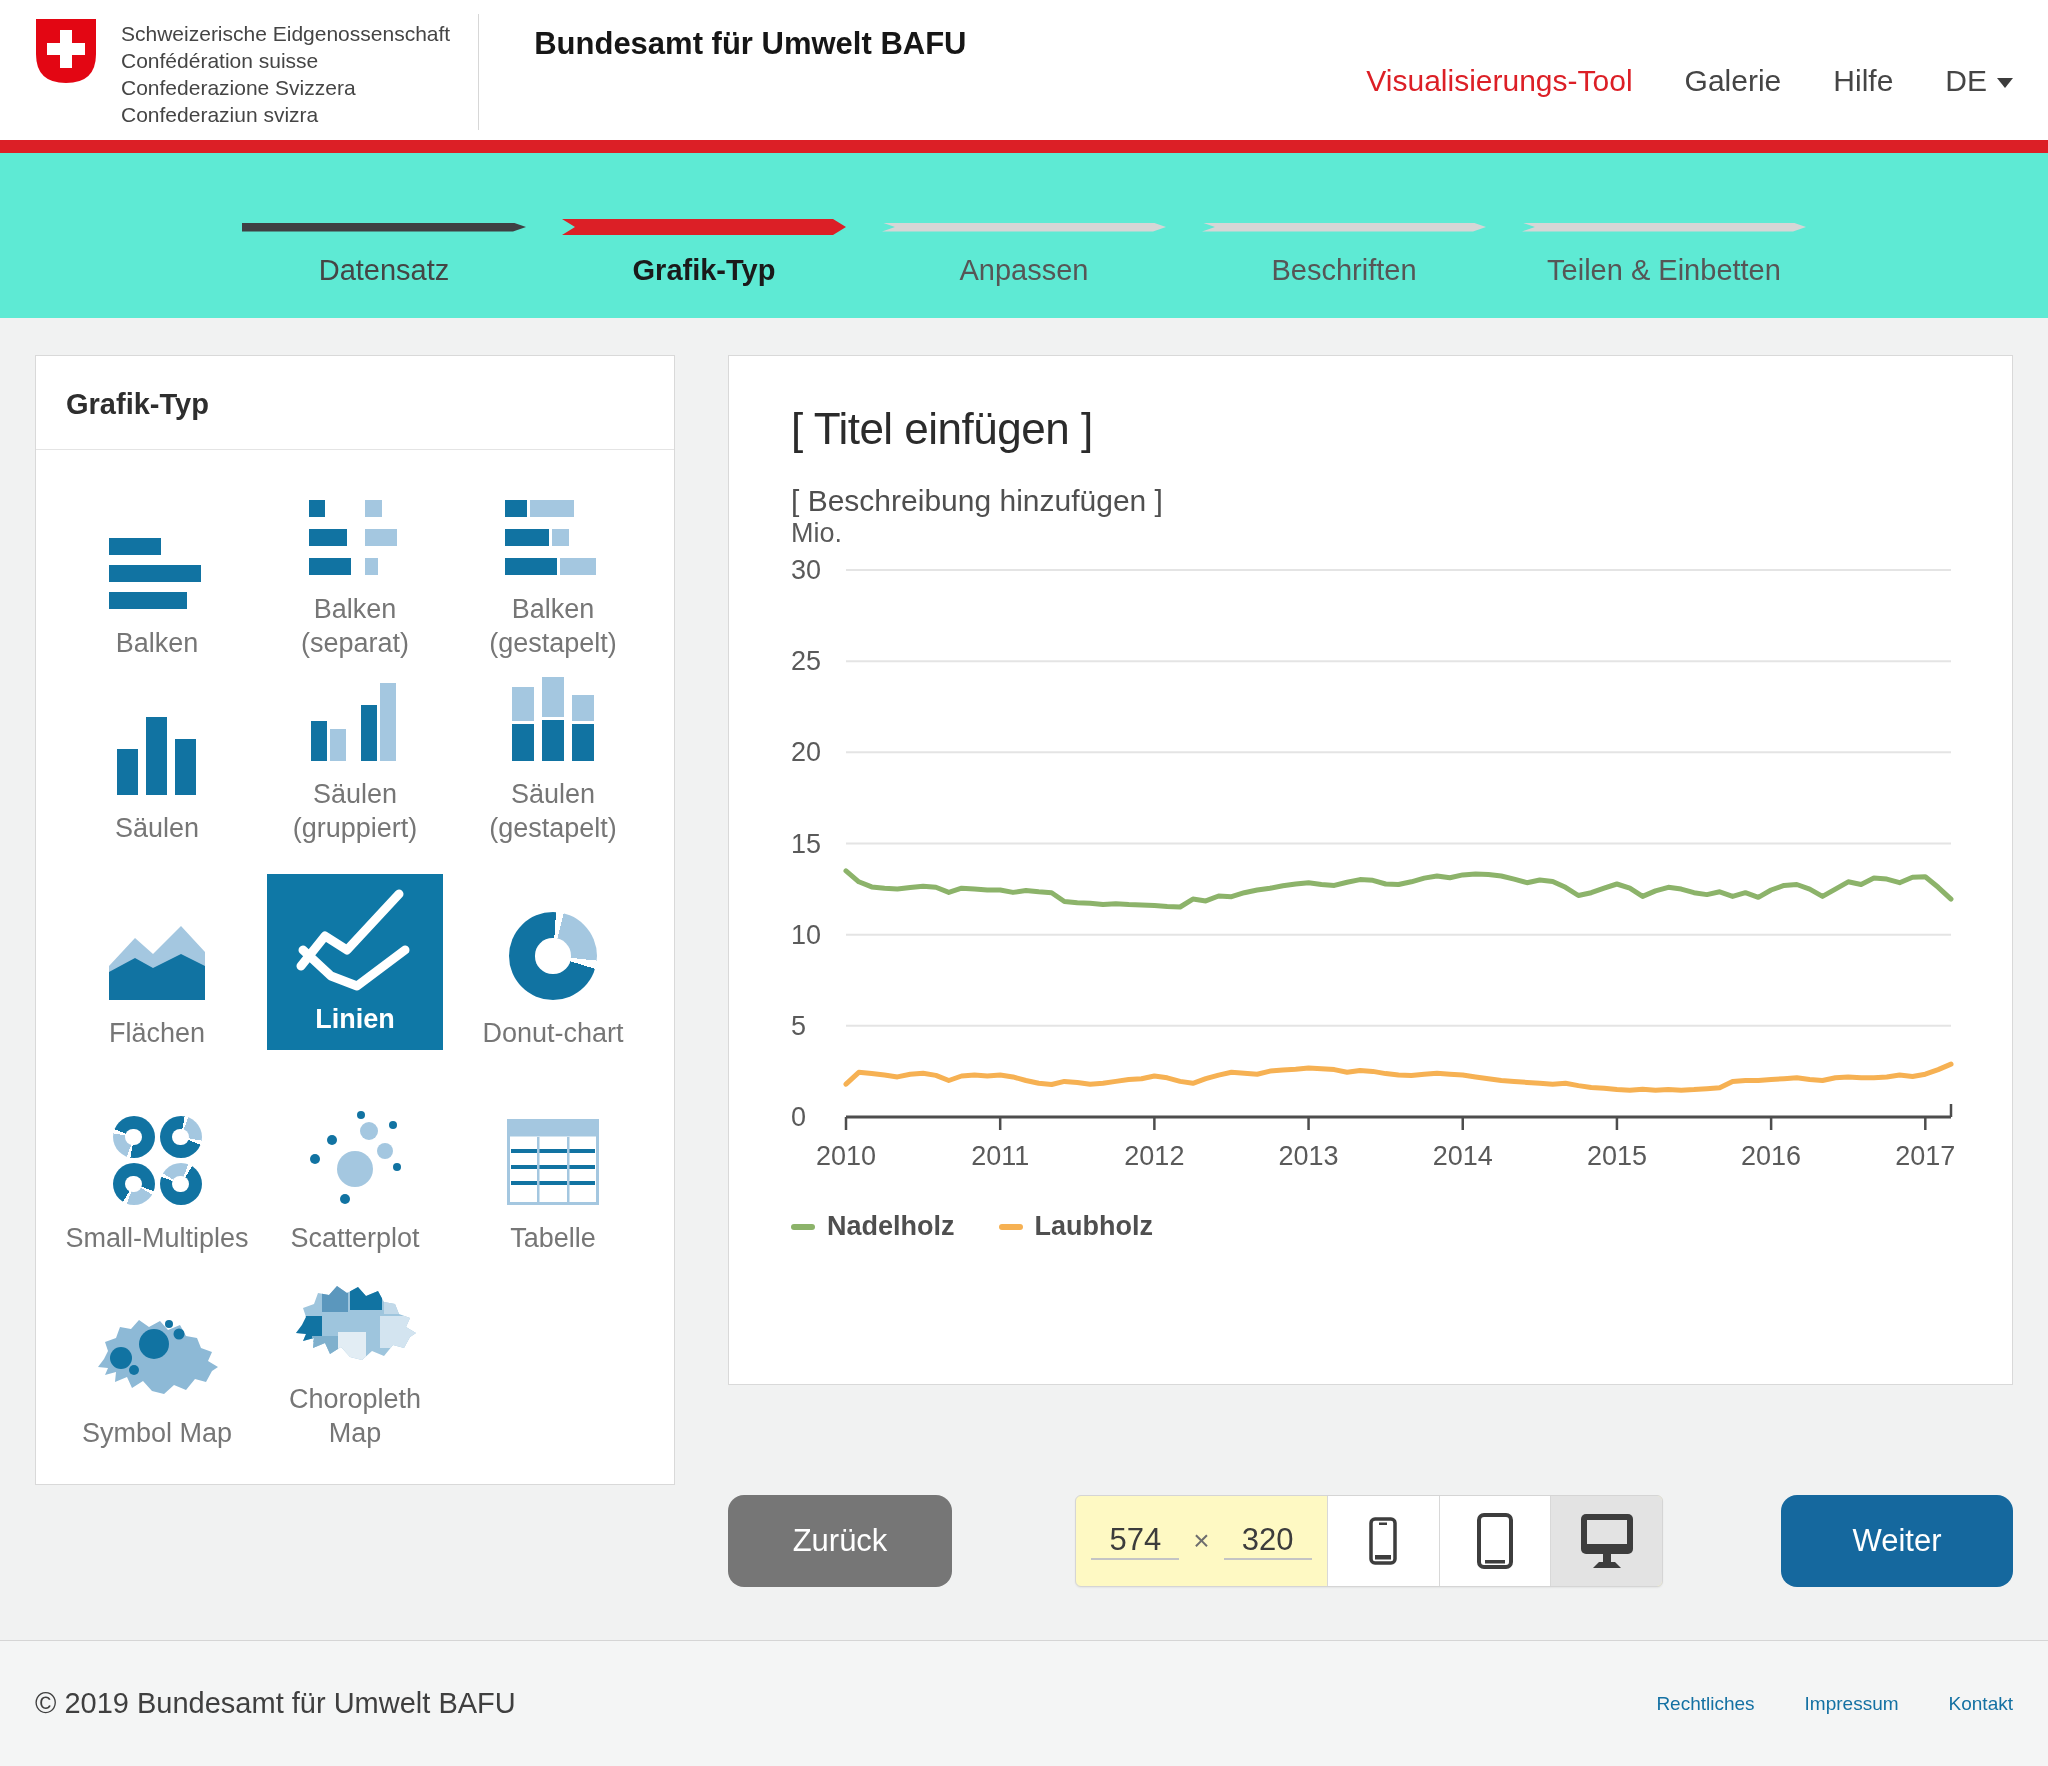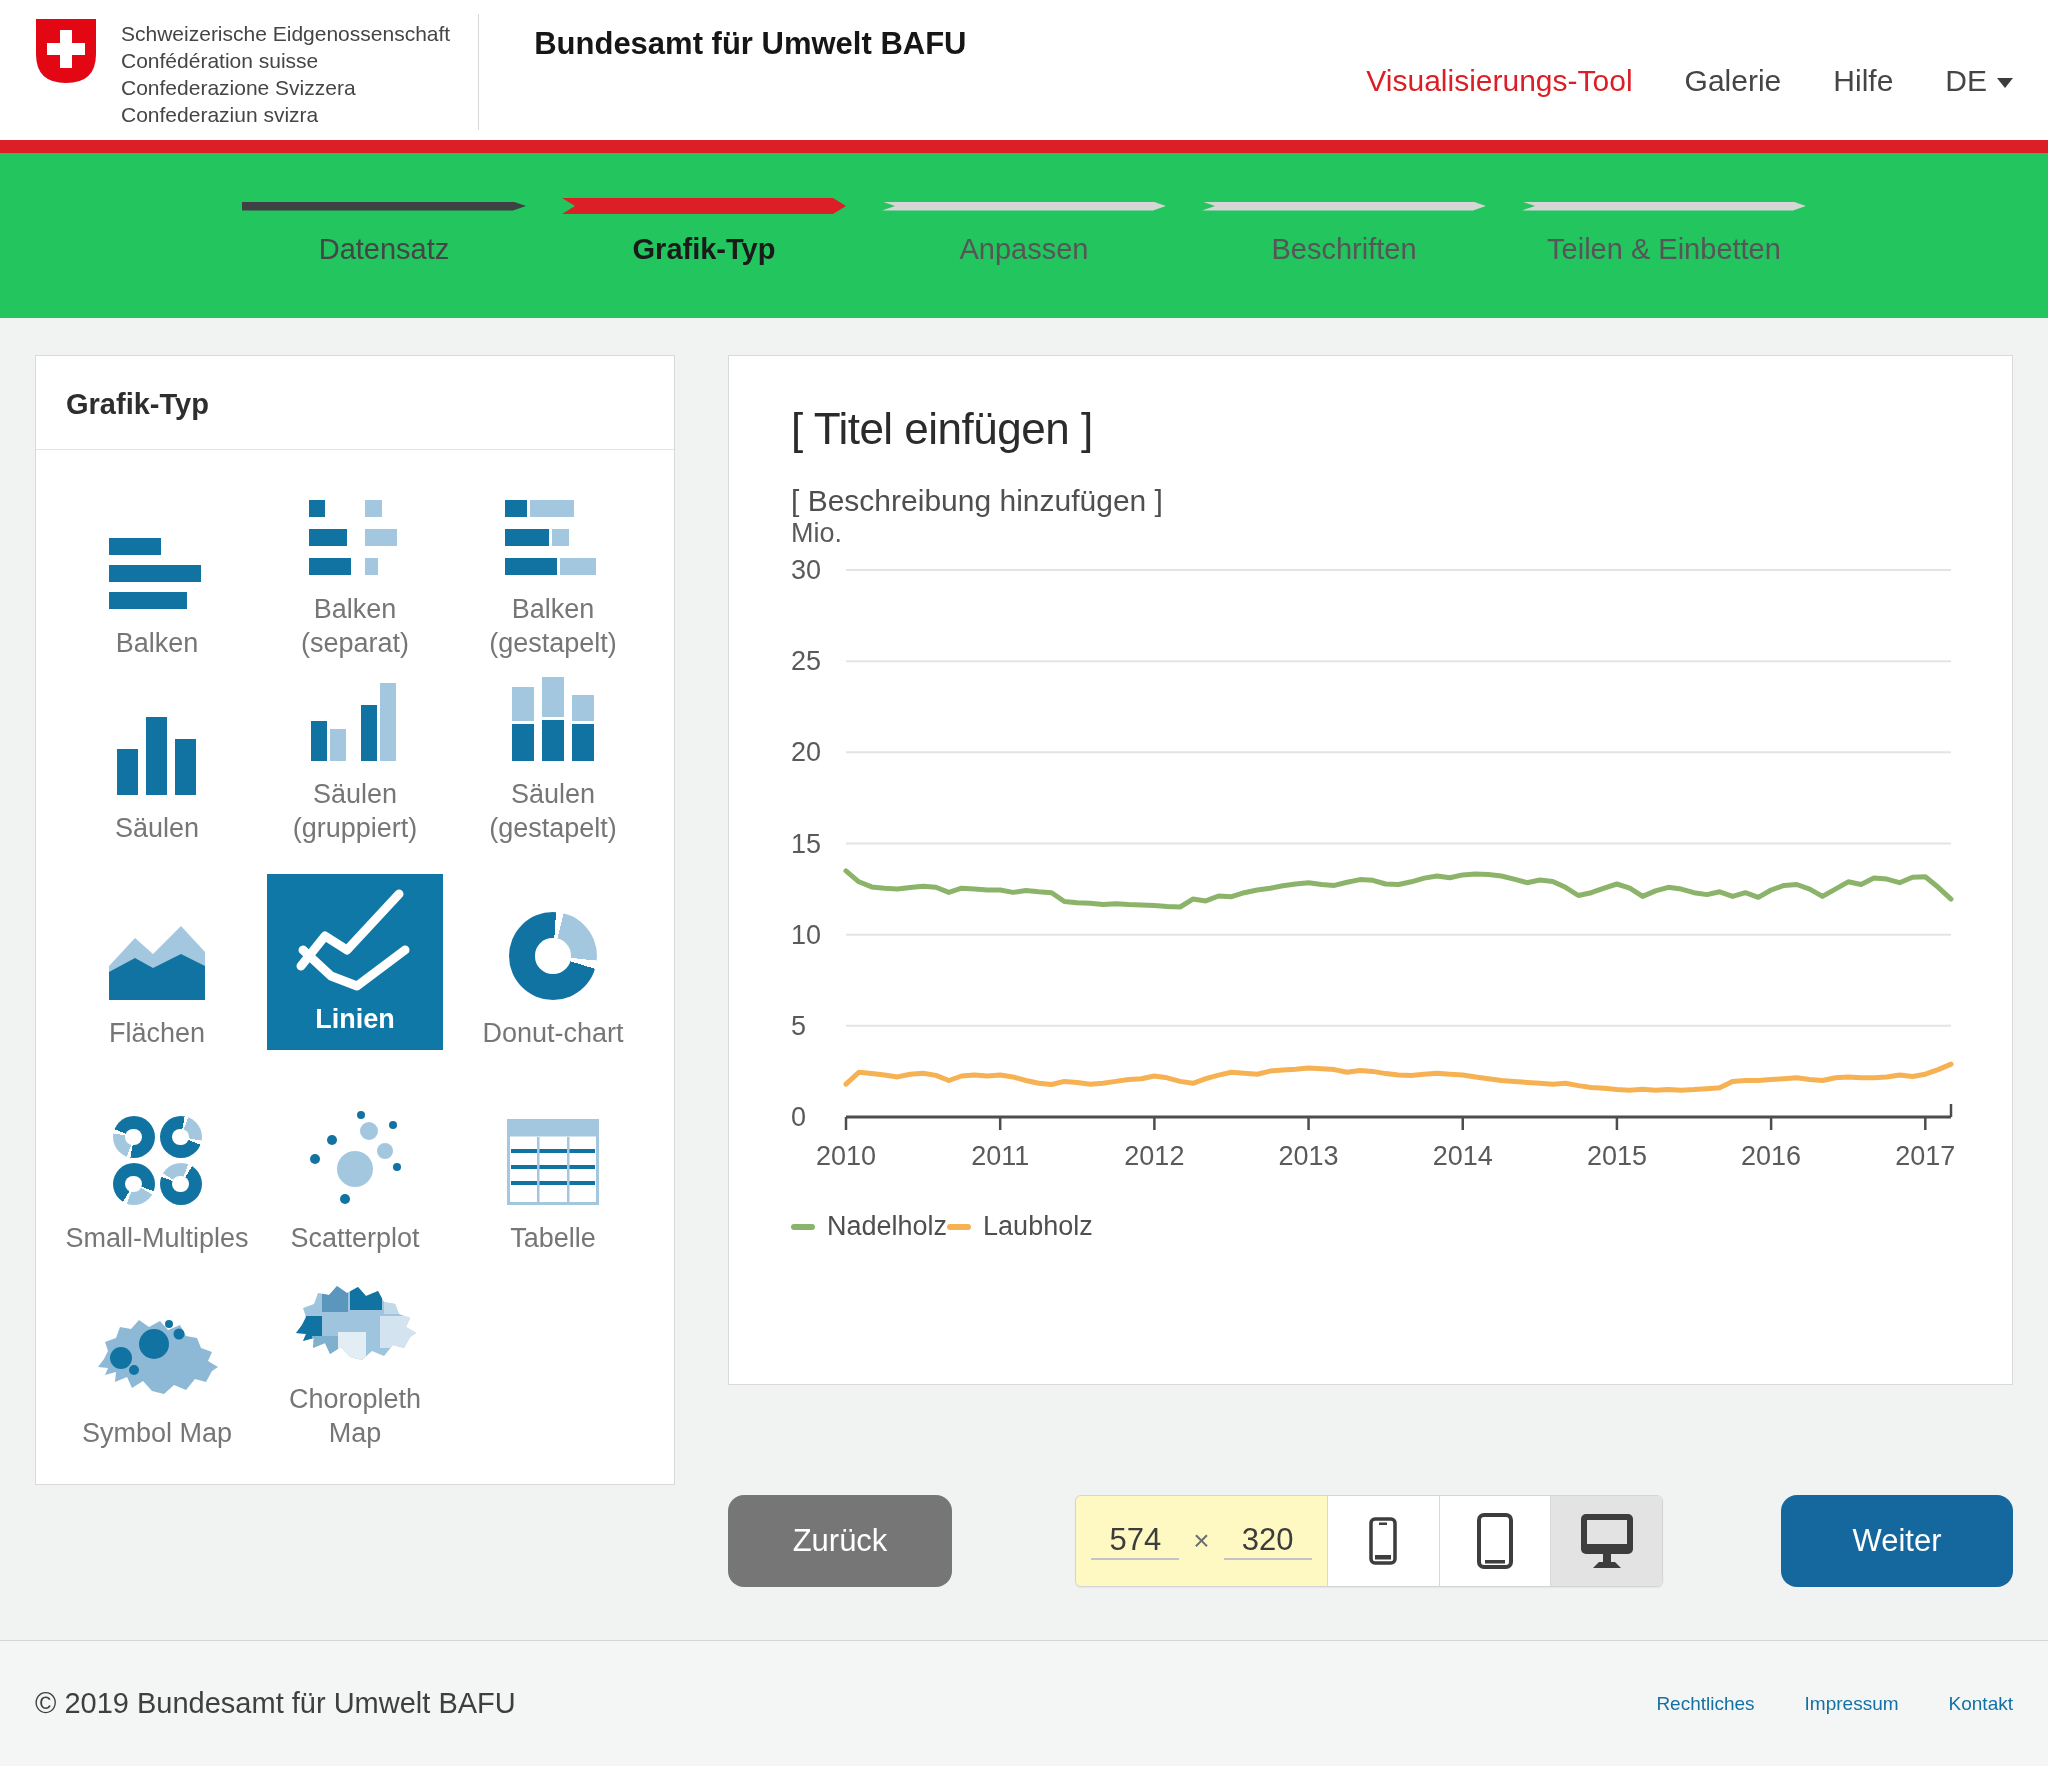--- a/index.html
+++ b/index.html
@@ -15,21 +15,21 @@
   .header-divider { width:1px; background:#d7d7d7; margin:14px 0 10px 28px; }
   .site-title { font-size:31px; font-weight:bold; color:#161616; padding:26px 0 0 55px; white-space:nowrap; }
   .header-nav { margin-left:auto; display:flex; align-items:flex-end; gap:52px; padding-bottom:42px; font-size:30px; color:#454545; }
   .header-nav .nav-item { cursor:pointer; white-space:nowrap; }
   .header-nav .nav-item.active { color:#dc1f26; }
   .lang-caret { display:inline-block; width:0; height:0; border-left:8px solid transparent; border-right:8px solid transparent; border-top:10px solid #3c3c3c; margin-left:10px; vertical-align:middle; }
 
   .red-rule { height:13px; background:#dc1f26; }
 
   
-  .steps { height:165px; background:#22c55e; display:flex; justify-content:center; gap:36px; padding-top:45px; }
+  .steps { height:165px; background:#5eead4; display:flex; justify-content:center; gap:36px; padding-top:66px; }
   .step { width:284px; display:flex; flex-direction:column; align-items:center; }
   .step-bar-row { height:16px; width:100%; display:flex; align-items:center; }
   .step-bar { width:100%; height:9px; background:#d6d6d6;
       clip-path:polygon(0 0, calc(100% - 13px) 0, 100% 50%, calc(100% - 13px) 100%, 0 100%, 13px 50%); }
   .step.first .step-bar { clip-path:polygon(0 0, calc(100% - 13px) 0, 100% 50%, calc(100% - 13px) 100%, 0 100%); }
   .step.done .step-bar { background:#3f4043; }
   .step.active .step-bar { background:#dc1f26; height:16px; }
   .step-label { margin-top:19px; font-size:29px; color:#565656; }
   .step.done .step-label { color:#454545; }
   .step.active .step-label { color:#1a1a1a; font-weight:bold; }
@@ -57,21 +57,21 @@
   .mini-donuts { display:grid; grid-template-columns:42px 42px; grid-template-rows:42px 42px; gap:5px; }
   .mini-donuts .donut { width:42px; height:42px; }
 
   
   .right-col { width:1285px; flex:none; display:flex; flex-direction:column; }
   .right-panel { width:1285px; height:1030px; padding:48px 50px 0 62px; }
   .chart-title { font-size:44px; color:#2b2b2b; letter-spacing:-0.5px; }
   .chart-desc { font-size:30px; color:#4f4f4f; margin-top:30px; }
   .chart-unit { font-size:27px; color:#5a5a5a; }
   .chart-wrap { margin-top:6px; }
-  .legend { display:flex; margin-top:4px; align-items:flex-start; }
+  .legend { display:flex; gap:44px; margin-top:4px; align-items:flex-start;font-weight:bold; }
   .legend-item { display:flex; align-items:center; gap:12px; font-size:27px; color:#4f4f4f; }
   .legend-dash { width:24px; height:6px; border-radius:3px; }
 
   
   .controls-row { margin-top:110px; display:flex; align-items:center; }
   .btn { height:92px; border:none; font-size:31px; color:#fff; border-radius:16px; cursor:pointer; font-family:inherit; }
   .btn-back { width:224px; background:#767676; }
   .btn-next { width:232px; background:#15689e; margin-left:auto; }
   .size-panel { margin-left:123px; width:588px; height:92px; background:#fef9c3; border:1px solid #d5d5d5; border-radius:6px; display:flex; overflow:hidden; box-shadow:0 1px 2px rgba(0,0,0,0.06); }
   .size-inputs { width:252px; display:flex; align-items:center; justify-content:center; gap:14px; border-right:1px solid #d8d8d8; }

